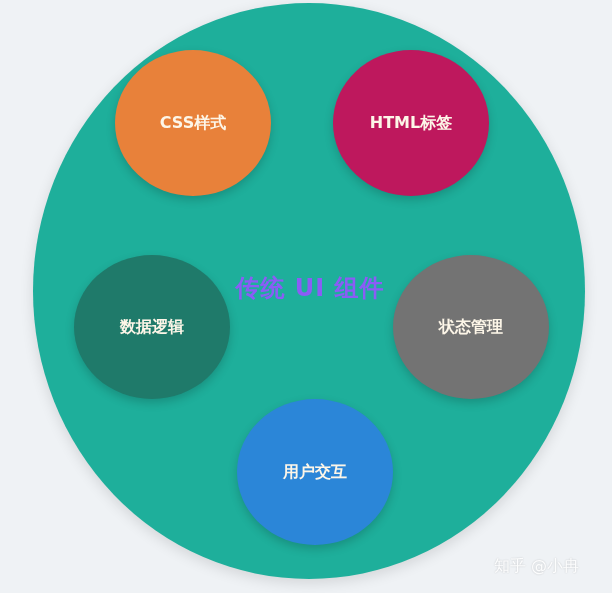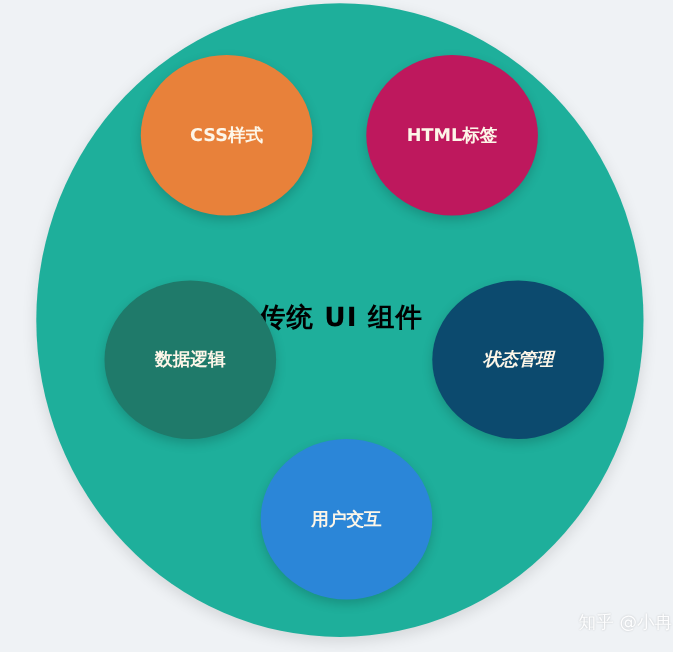--- a/index.html
+++ b/index.html
@@ -22,21 +22,21 @@
       height: 576px;
       border-radius: 50%;
       box-shadow: 0 4px 14px rgba(0,0,0,0.12);
     }
     .center-title {
       position: absolute;
       left: 200px;
       top: 270px;
       width: 220px;
       text-align: center;
-      color: #000000;
+      color: #8b5cf6;
       font-size: 24px;
       font-weight: bold;
       letter-spacing: 1px;
       line-height: 36px;
     }
     .node {
       position: absolute;
       border-radius: 50%;
       display: flex;
       align-items: center;
@@ -44,35 +44,34 @@
       color: #ffffff;
       font-size: 16px;
       font-weight: bold;
       box-shadow: 0 4px 10px rgba(0,0,0,0.18);
       cursor: pointer;
     }
     .node-label {
       color: #fdf6e8;
       white-space: nowrap;
     }
-    .node-css   { left: 128px; top: 50px;  width: 156px; height: 146px; }
+    .node-css   { left: 115px; top: 50px;  width: 156px; height: 146px; }
     .node-html  { left: 333px; top: 50px;  width: 156px; height: 146px; }
-    .node-data  { left: 95px;  top: 255px; width: 156px; height: 144px; font-family: Liberation Serif, serif; }
+    .node-data  { left: 74px;  top: 255px; width: 156px; height: 144px; font-family: Liberation Serif, serif; }
     .node-state { left: 393px; top: 255px; width: 156px; height: 144px; }
     .node-user  { left: 237px; top: 399px; width: 156px; height: 146px; }
     .watermark {
       position: absolute;
       left: 494px;
       top: 556px;
       font-size: 16px;
       color: #ffffff;
       text-shadow: 0 0 2px rgba(0,0,0,0.25);
       opacity: 0.85;
       white-space: nowrap;
-      margin-left: 32px;
     }
   </style>
 </head>
 <body style="background: rgb(239, 242, 245);">
 
 <div class="outer-circle" style="background: rgb(30, 175, 155);"></div>
 
 <div class="center-title">传统 UI 组件</div>
 
 <div class="node node-css" style="background: rgb(232, 129, 58);">
@@ -80,21 +79,21 @@
 </div>
 
 <div class="node node-html" style="background: #be185d;">
   <span class="node-label">HTML标签</span>
 </div>
 
 <div class="node node-data" style="background: rgb(31, 122, 106);">
   <span class="node-label">数据逻辑</span>
 </div>
 
-<div class="node node-state" style="background: #0c4a6e; font-style: italic;">
+<div class="node node-state" style="background: #737373;">
   <span class="node-label">状态管理</span>
 </div>
 
 <div class="node node-user" style="background: rgb(43, 134, 216); justify-content: center;">
   <span class="node-label">用户交互</span>
 </div>
 
 <div class="watermark">知乎 @小冉</div>
 
 </body></html>

